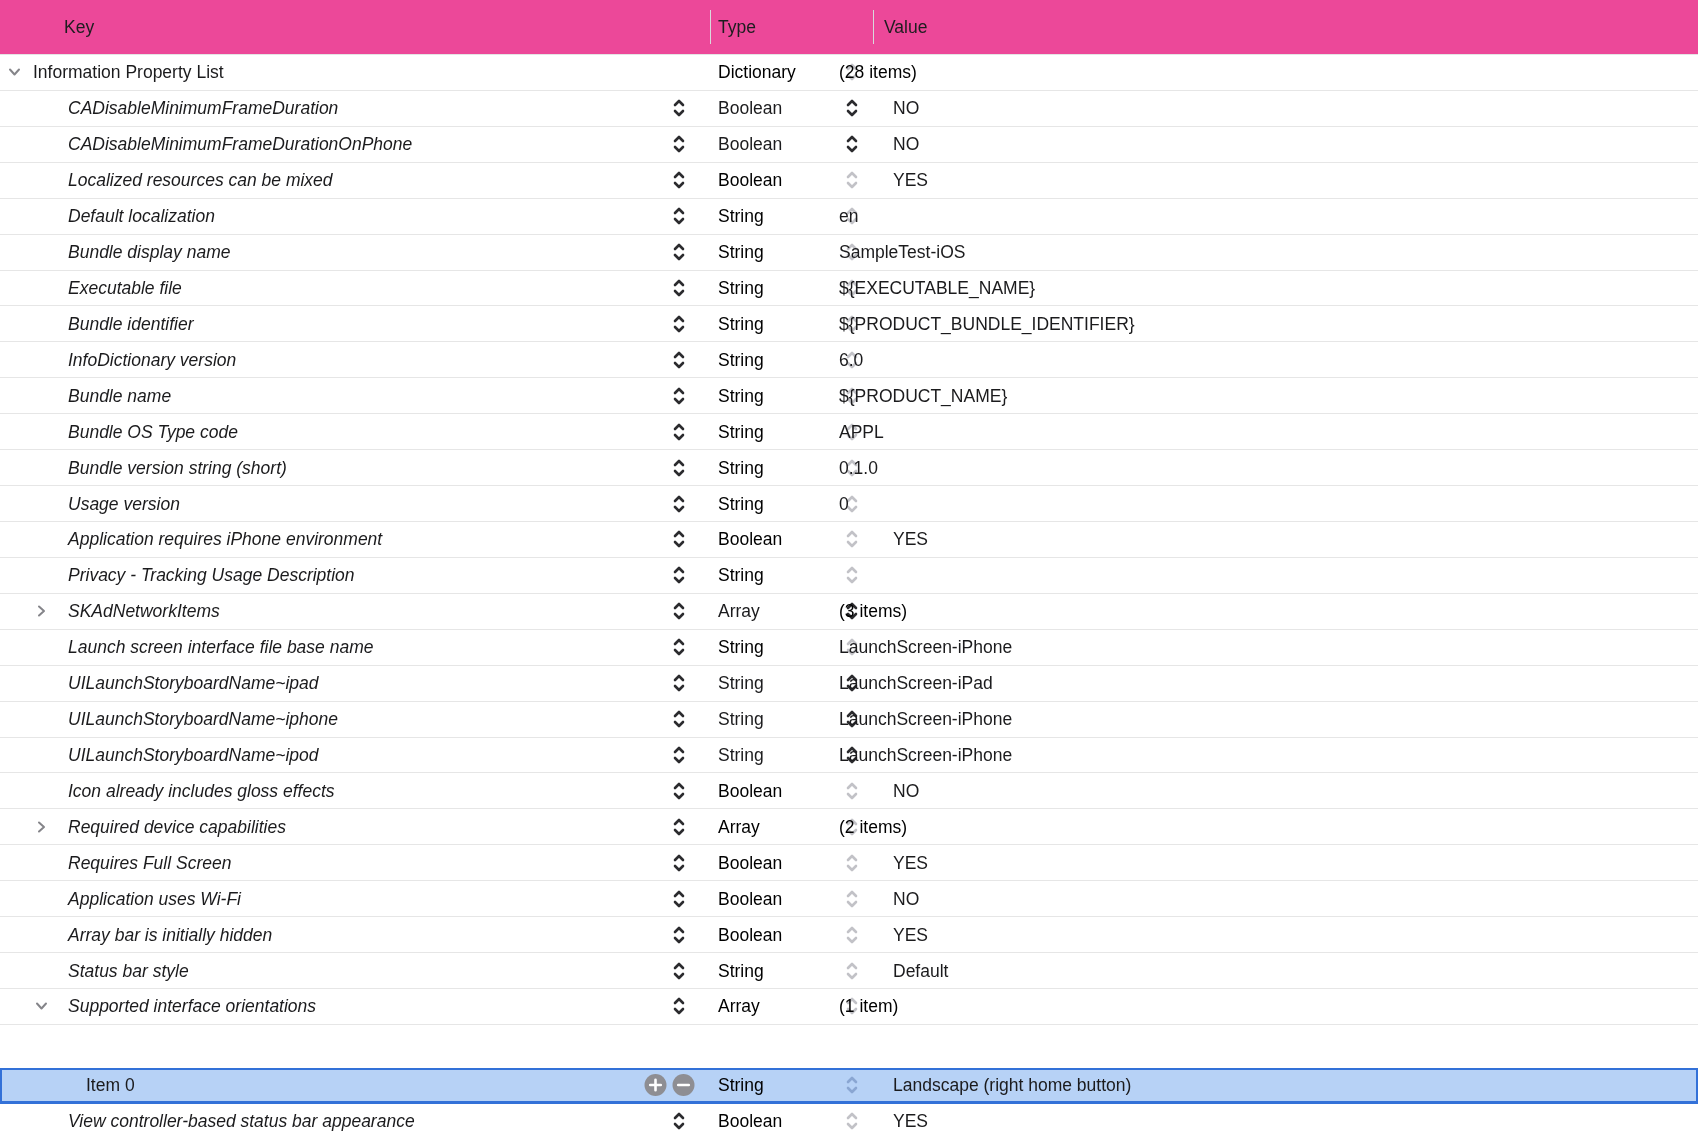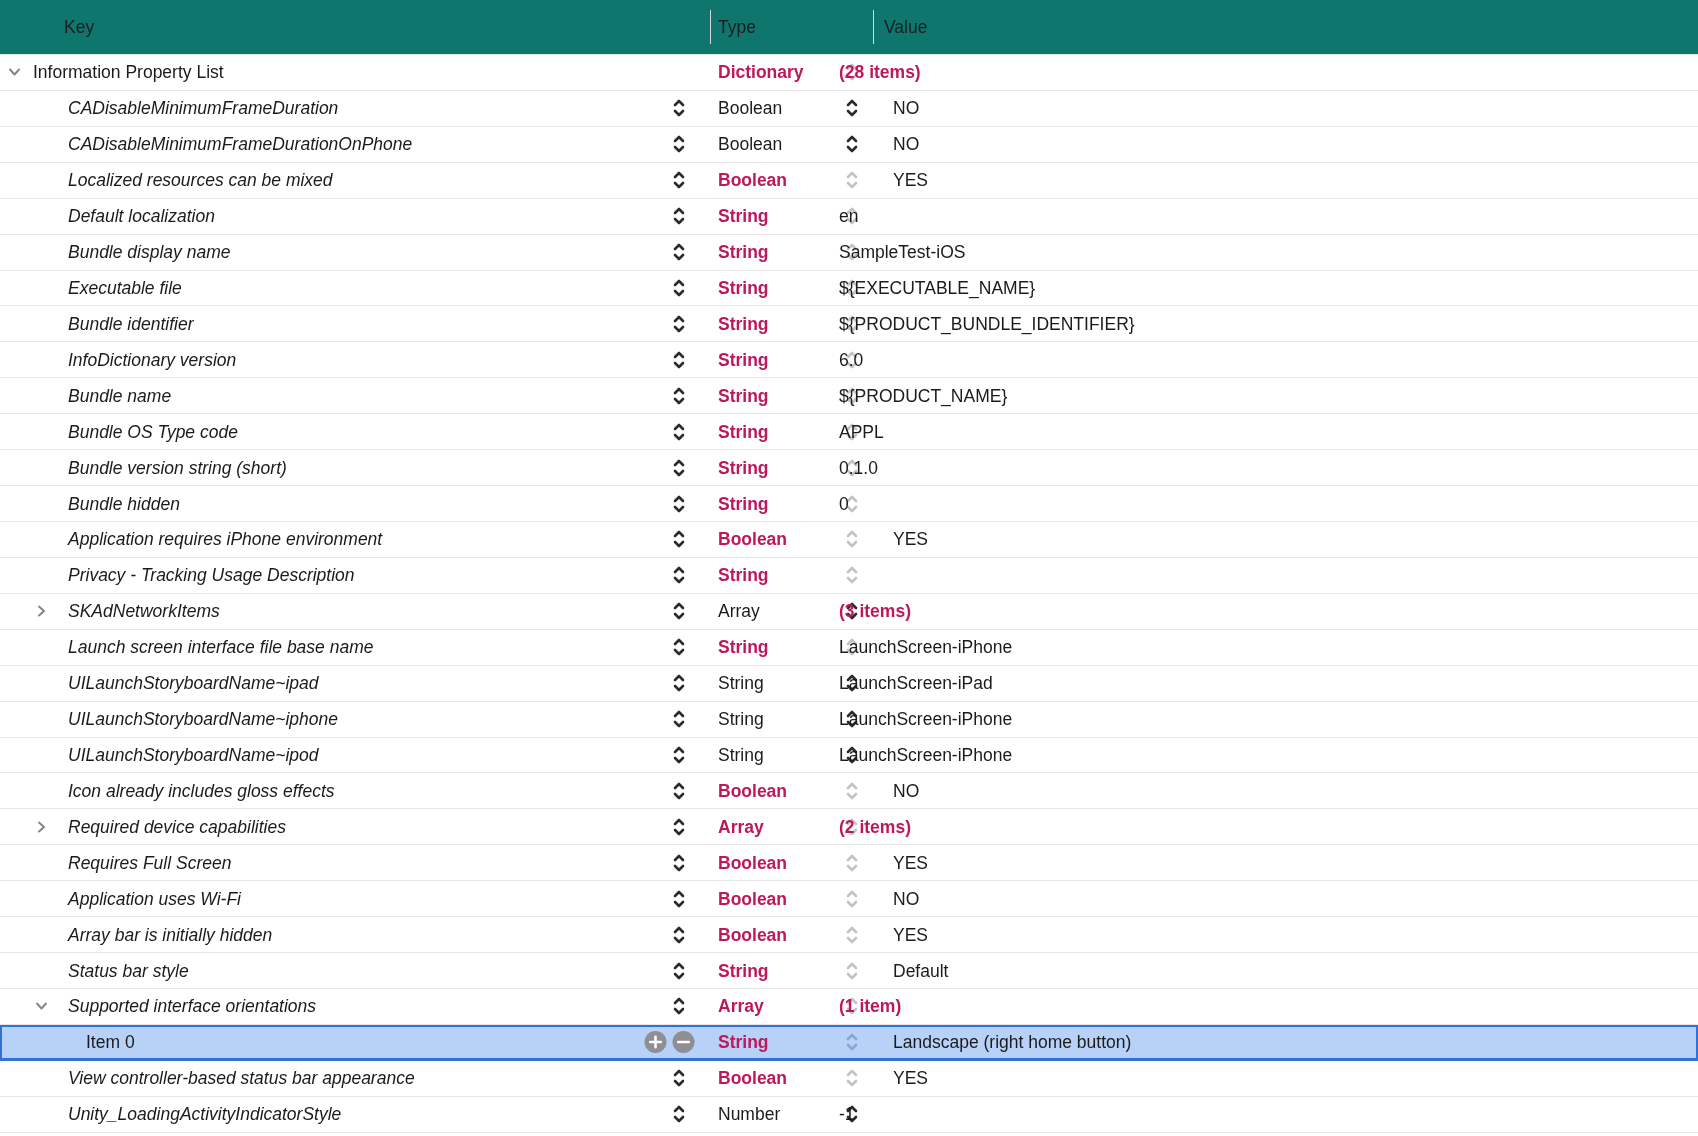--- a/index.html
+++ b/index.html
@@ -4,49 +4,49 @@
 <style>
   html,body{margin:0;padding:0;}
   body{
     width:1698px;height:1136px;background:#ffffff;overflow:hidden;
     font-family:"Liberation Sans","DejaVu Sans",sans-serif;
     font-size:17.5px;color:#1b1b1d;
     -webkit-font-smoothing:antialiased;
   }
   .plist{position:relative;width:1698px;height:1136px;}
   
-  .hdr{position:relative;height:55px;border-bottom:1px solid #e4e4e4;box-sizing:border-box;background:#0f766e;}
+  .hdr{position:relative;height:55px;border-bottom:1px solid #e4e4e4;box-sizing:border-box;background:#ec4899;}
   .hdr .hlabel{position:absolute;top:50%;transform:translateY(-50%);color:#1d1d1f;}
   .hdr .h-key{left:64px;}
   .hdr .h-type{left:718px;}
   .hdr .h-value{left:884px;}
   .vline{position:absolute;top:10px;height:34px;width:1px;background:#d9d9dc;}
   .vl1{left:710px;}
   .vl2{left:873px;}
   
   .rows{position:relative;}
   .row{position:relative;height:35.93px;border-bottom:1px solid #e6e6e6;box-sizing:border-box;background:#fff;}
-  .row.selected{background:#b7d2f6;box-shadow:inset 0 0 0 2px #3371d8;border-bottom-color:#3371d8;}
+  .row.selected{background:#b7d2f6;box-shadow:inset 0 0 0 2px #3371d8;border-bottom-color:#3371d8;margin-top:43px;}
   .ktext{position:absolute;top:50%;transform:translateY(-50%);white-space:nowrap;color:#1b1b1d;}
   .lvl0 .ktext{left:33px;}
   .lvl1 .ktext{left:68px;font-style:italic;}
   .lvl2 .ktext{left:86px;}
   .disc{position:absolute;top:50%;transform:translateY(-50%);display:flex;color:#85858a;}
   .lvl0 .disc{left:8px;}
   .lvl1 .disc{left:35px;}
   .kstep,.tstep{position:absolute;top:50%;transform:translateY(-50%);display:flex;}
   .kstep{left:672px;}
   .tstep{left:845px;}
   .step-dark{color:#2b2b2e;}
   .step-lite{color:#c2c2c7;}
   .row.selected .step-sel{color:#8aa6d2;}
   .ttext{position:absolute;left:718px;top:50%;transform:translateY(-50%);white-space:nowrap;}
   .vtext{position:absolute;left:839px;top:50%;transform:translateY(-50%);white-space:nowrap;color:#1b1b1d;}
   .vtext.vindent{left:893px;}
-  .muted{color:#be185d;font-weight:bold;}
+  .muted{color:#000000;}
   .typed{color:#1b1b1d;}
   .pm{position:absolute;left:644px;top:50%;transform:translateY(-50%);display:flex;gap:5px;}
   .pm svg{display:block;}
 </style>
 </head>
 <body>
 
 <div class="plist">
   <div class="hdr">
     <span class="hlabel h-key">Key</span>
@@ -289,21 +289,21 @@
       <svg width="14" height="22" viewBox="0 0 14 22" fill="none" stroke="currentColor" stroke-width="2.6" stroke-linecap="round" stroke-linejoin="round">
         <path d="M3 8 L7 4 L11 8"></path>
             <path d="M3 14 L7 18 L11 14"></path>
       </svg>
     </span>
     <span class="vtext">0.1.0</span>
   </div>
 
   <div class="row lvl1">
 
-    <span class="ktext">Bundle hidden</span>
+    <span class="ktext">Usage version</span>
     <span class="kstep step-dark">
       <svg width="14" height="22" viewBox="0 0 14 22" fill="none" stroke="currentColor" stroke-width="2.6" stroke-linecap="round" stroke-linejoin="round">
         <path d="M3 8 L7 4 L11 8"></path>
             <path d="M3 14 L7 18 L11 14"></path>
       </svg>
     </span>
 
     <span class="ttext muted">String</span>
     <span class="tstep step-lite">
       <svg width="14" height="22" viewBox="0 0 14 22" fill="none" stroke="currentColor" stroke-width="2.6" stroke-linecap="round" stroke-linejoin="round">

